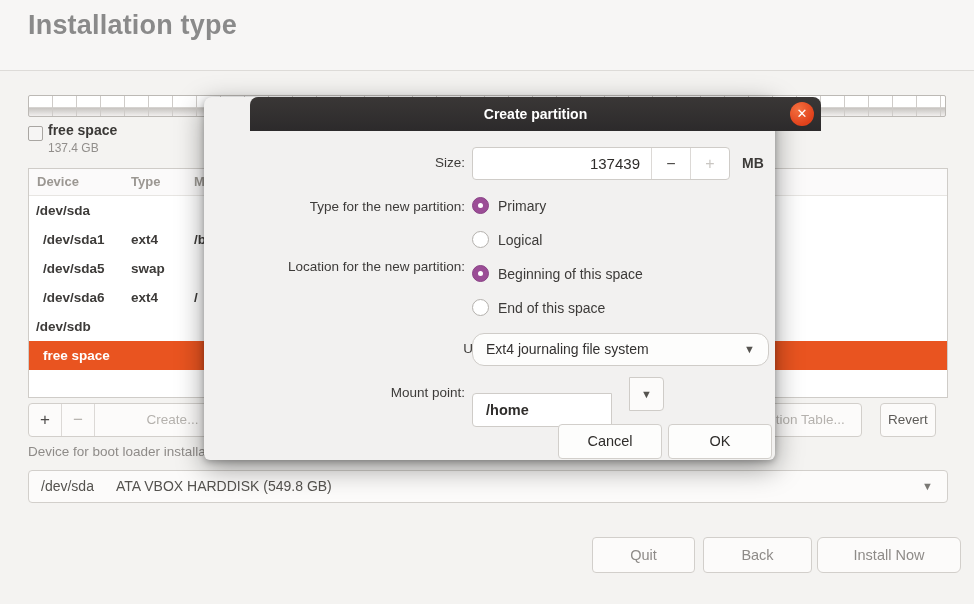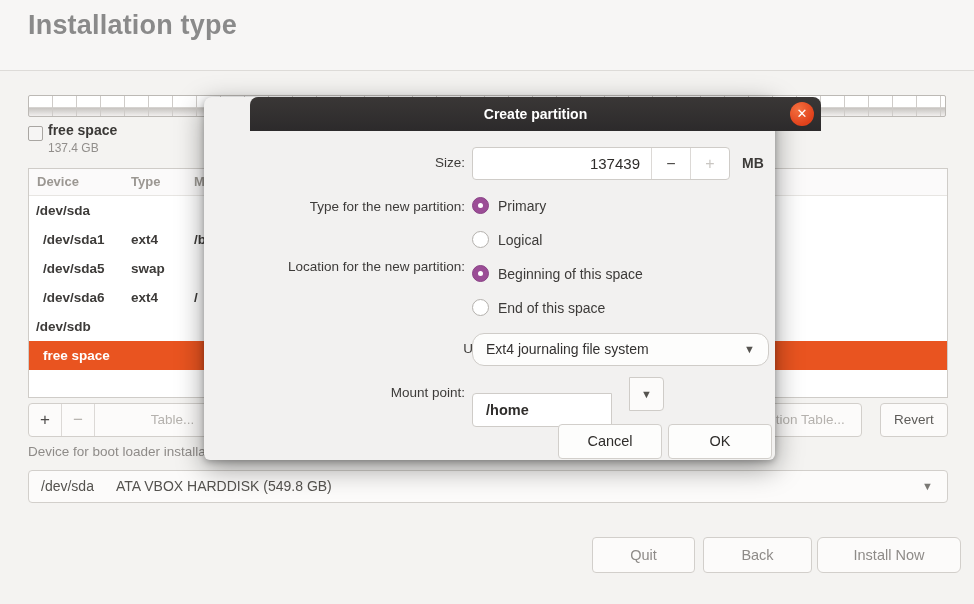--- a/index.html
+++ b/index.html
@@ -36,21 +36,21 @@
   
   .btn{box-sizing:border-box;background:#fcfbfa;border:1px solid #d2cfcb;border-radius:4px;
        font-size:13.5px;color:#5d5b58;text-align:center;cursor:default;}
   .tool-group{position:absolute;left:28px;top:403px;height:34px;width:224px;display:flex;
        background:#fcfbfa;border:1px solid #d2cfcb;border-radius:4px;box-sizing:border-box;}
   .tool-group .seg{flex:0 0 32px;line-height:32px;text-align:center;font-size:17px;border-right:1px solid #dcd9d6;}
   .tool-group .seg.add{color:#4d4b49;}
   .tool-group .seg.dis{color:#b5b2ae;}
   .tool-group .seg.change{flex:1 1 auto;font-size:13.5px;line-height:32px;}
   .newtable-btn{position:absolute;left:700px;top:403px;width:162px;height:34px;line-height:32px;color:#b5b2ae;white-space:nowrap;overflow:hidden;}
-  .revert-btn{position:absolute;left:880px;top:403px;width:68px;height:34px;line-height:32px;}
+  .revert-btn{position:absolute;left:880px;top:403px;width:56px;height:34px;line-height:32px;}
 
   
   .boot-label{position:absolute;left:28px;top:444px;font-size:13.5px;color:#8e8b88;}
   .boot-select{position:absolute;left:28px;top:470px;width:920px;height:33px;box-sizing:border-box;
       background:#fcfbfa;border:1px solid #d2cfcb;border-radius:4px;}
   .boot-select .dev{position:absolute;left:12px;top:0;line-height:31px;font-size:14px;color:#55534f;}
   .boot-select .desc{position:absolute;left:87px;top:0;line-height:31px;font-size:14px;color:#55534f;}
   .boot-select .arrow{position:absolute;right:14px;top:0;line-height:31px;font-size:11px;color:#7a7874;}
 
   
@@ -140,21 +140,21 @@
       <span class="c-dev">/dev/sdb</span>
     </div>
     <div class="trow selected">
       <span class="c-dev indent">free space</span>
     </div>
   </div>
 
   <div class="tool-group">
     <div class="seg add">+</div>
     <div class="seg dis">−</div>
-    <div class="seg dis change">Table...</div>
+    <div class="seg dis change">Create...</div>
   </div>
   <div class="btn newtable-btn">New Partition Table...</div>
   <div class="btn revert-btn">Revert</div>
 
   <div class="boot-label">Device for boot loader installation:</div>
   <div class="boot-select">
     <span class="dev">/dev/sda</span>
     <span class="desc">ATA VBOX HARDDISK (549.8 GB)</span>
     <span class="arrow">▼</span>
   </div>

